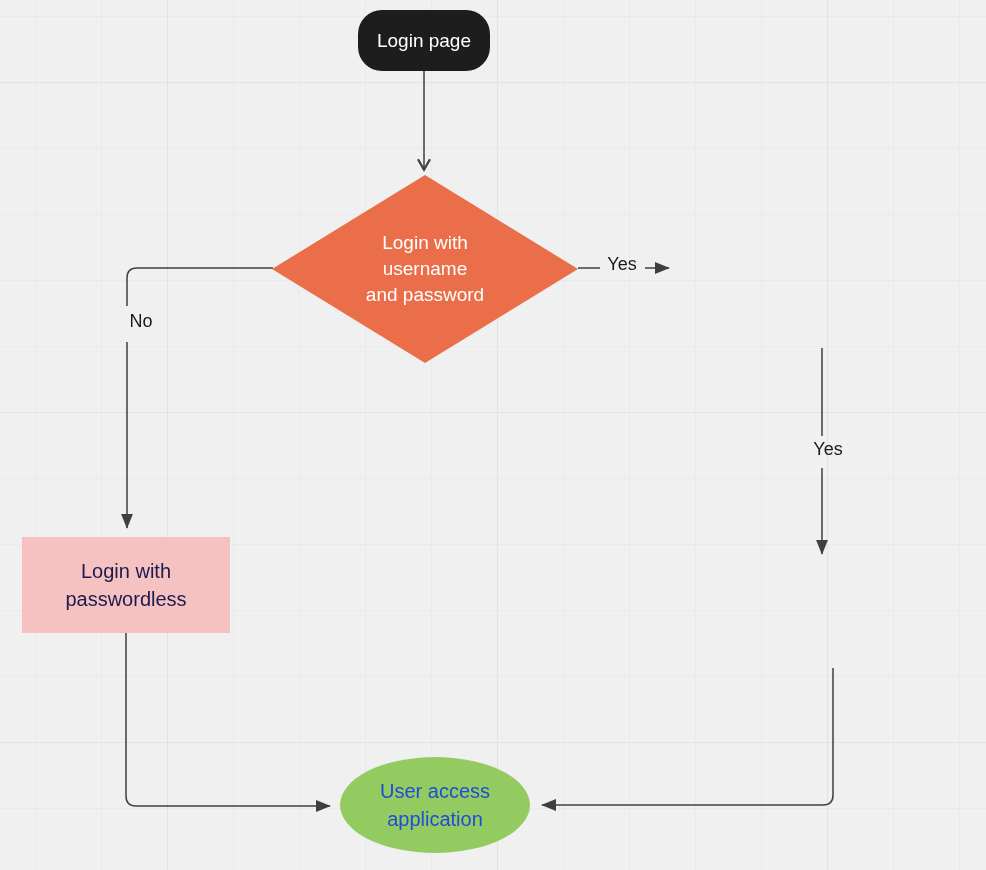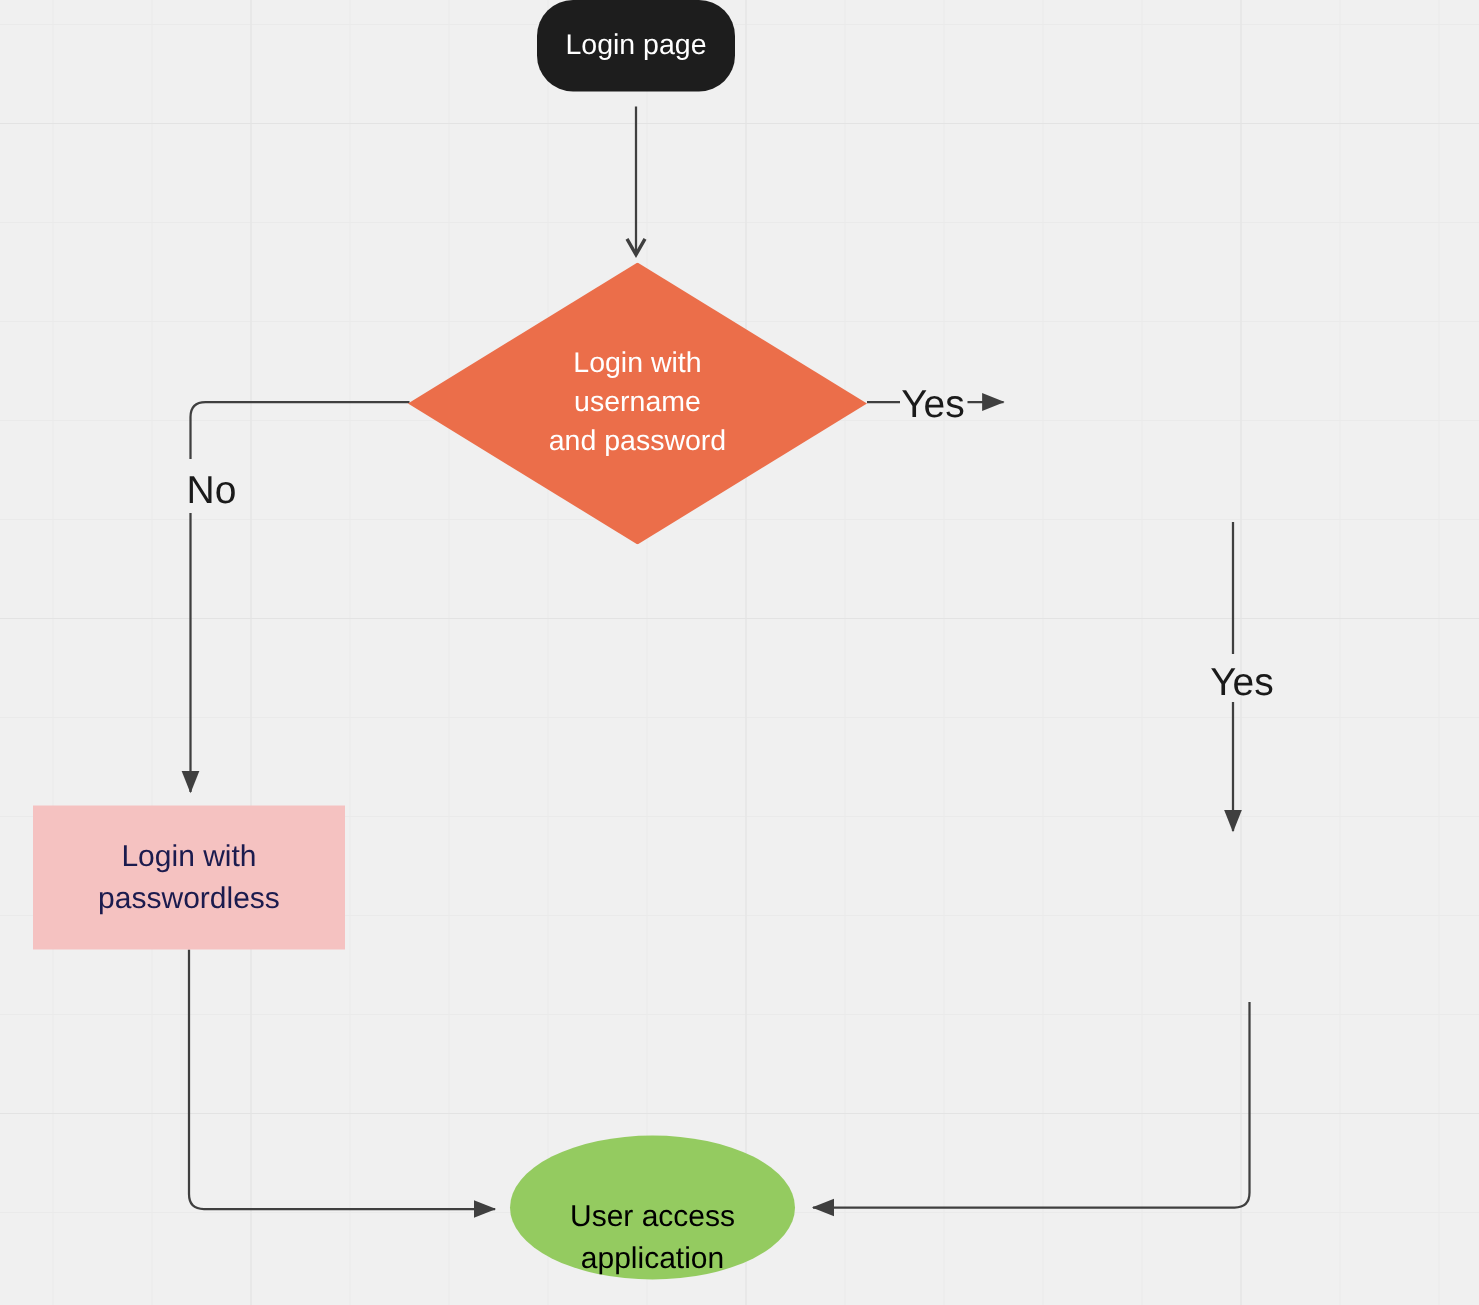--- a/index.html
+++ b/index.html
@@ -30,21 +30,21 @@
   .node {
     position: absolute;
     display: flex;
     align-items: center;
     justify-content: center;
     text-align: center;
     white-space: pre-line;
   }
 
   .node-terminal-start {
-    left: 358px; top: 0; width: 132px; height: 61px;
+    left: 358px; top: 10px; width: 132px; height: 61px;
     background: #1d1d1d;
     border-radius: 24px;
     color: #ffffff;
     font-size: 19px;
   }
 
   .node-decision {
     background: #eb6e4a;
     color: #ffffff;
     font-size: 19px;
@@ -60,31 +60,30 @@
     font-size: 20px;
     line-height: 28px;
   }
   .node-action-1 { left: 22px; top: 537px; width: 208px; height: 96px; }
   .node-action-2 { left: 698px; top: 563px; width: 269px; height: 105px; }
 
   .node-terminal-end {
     left: 340px; top: 757px; width: 190px; height: 96px;
     background: #94cb60;
     border-radius: 50%;
-    color: #000000;
+    color: #1d4ed8;
     font-size: 20px;
     line-height: 28px;
-    align-items: flex-end;
   }
 
   .edge-label {
     position: absolute;
     text-align: center;
     color: #1a1a1a;
-    font-size: 26px;
+    font-size: 18px;
   }
   .edge-label-yes-right { left: 598px; top: 254px; width: 48px; }
   .edge-label-no       { left: 116px; top: 311px; width: 50px; }
   .edge-label-yes-down { left: 804px; top: 439px; width: 48px; }
 </style>
 </head>
 <body>
 
 <div class="canvas">
 

